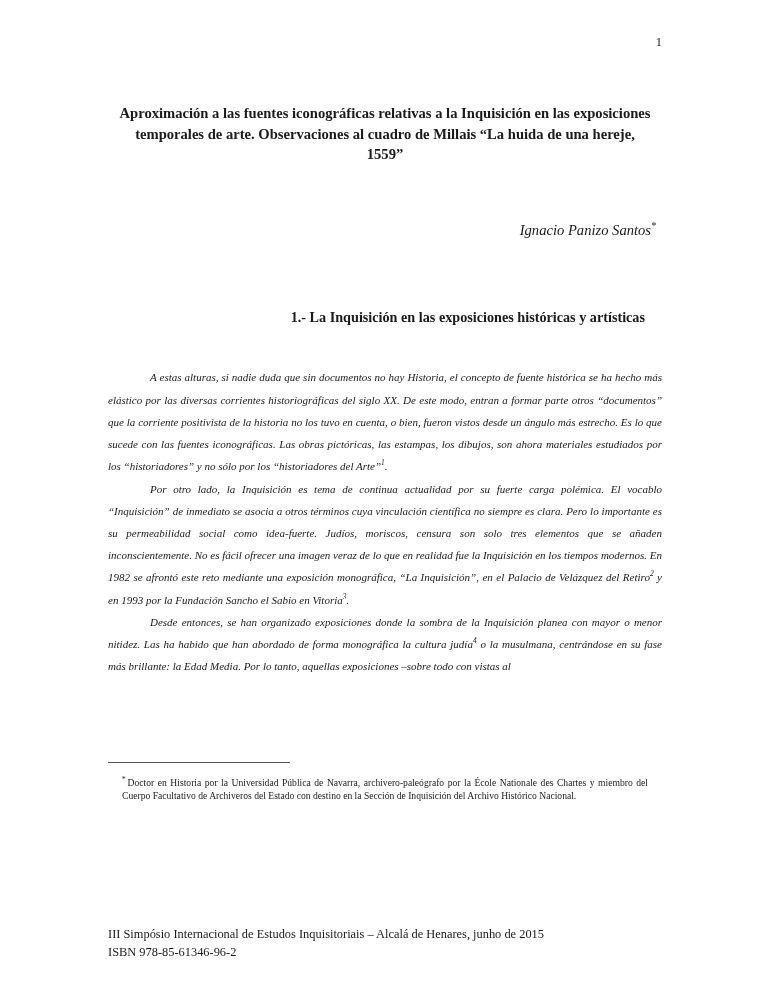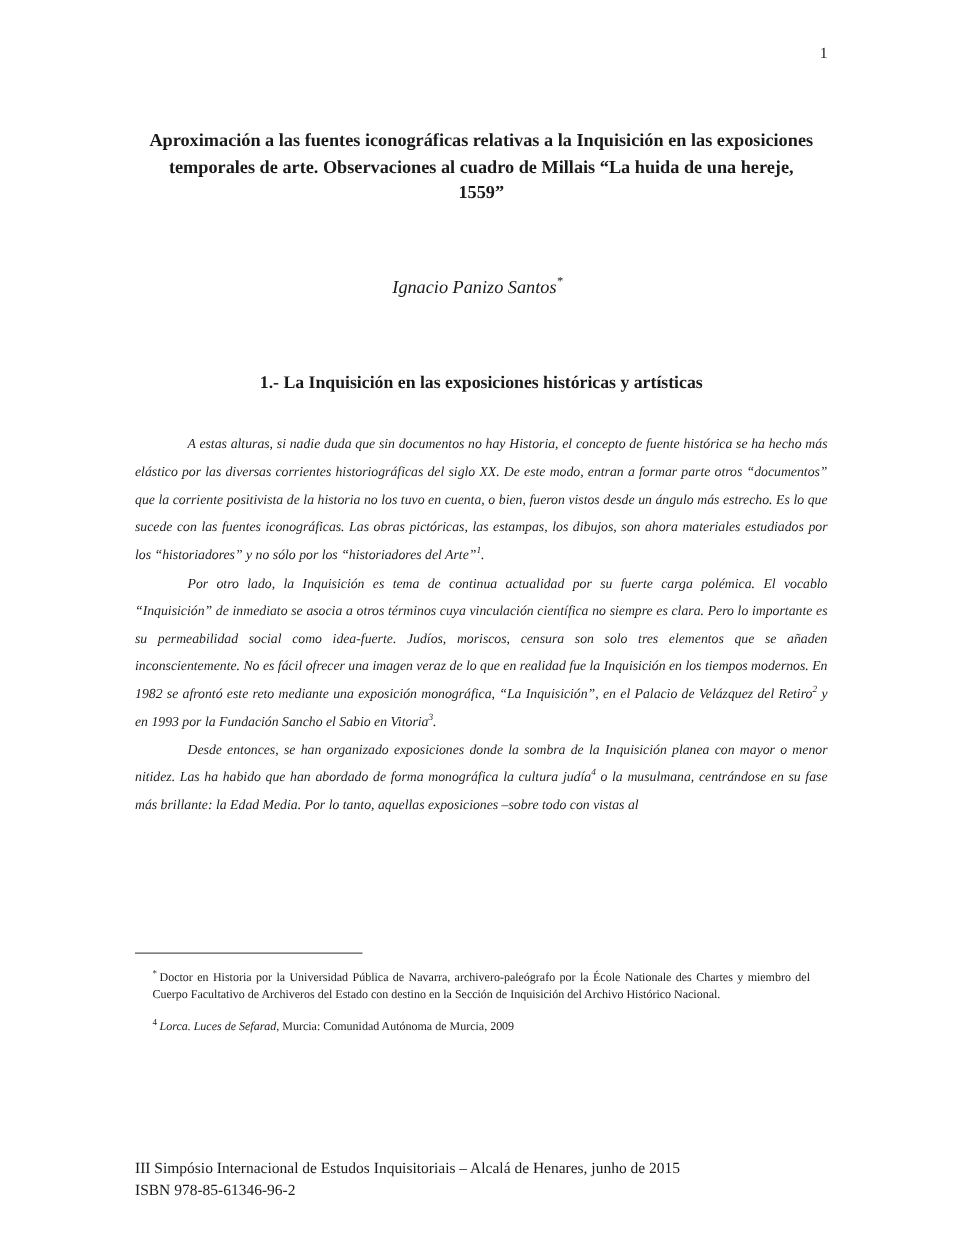--- a/index.html
+++ b/index.html
@@ -37,33 +37,33 @@
   .doc-title {
     font-weight: bold;
     font-size: 14.6px;
     line-height: 1.42;
     text-align: center;
     margin: 11px;
   }
   .author-line {
     margin: 0;
     padding-top: 44px;
-    text-align: center;
+    text-align: right;
     font-style: italic;
     font-size: 14.6px;
     line-height: 1.4;
     padding-right: 6px;
   }
   .section-heading {
-    margin: 6px;
+    margin: 17px;
     padding-top: 50px;
     font-weight: bold;
     font-size: 14.2px;
     line-height: 1.4;
-    text-align: center;
+    text-align: right;
   }
   .body-par {
     margin: 0;
     font-size: 11px;
     line-height: 2.02;
     text-align: justify;
     text-indent: 42px;
     hyphens: none;
     font-style: italic;
   }
@@ -138,21 +138,20 @@
 
   <div class="footnotes">
 
     <div class="fn-rule"></div>
 
     <p class="footnote"><sup>*</sup><span>Doctor en Historia por la Universidad Pública de Navarra, archivero-paleógrafo por la École Nationale des Chartes y miembro del Cuerpo Facultativo de Archiveros del Estado con destino en la Sección de Inquisición del Archivo Histórico Nacional.</span></p>
 
 
 
 
-    <p class="footnote"><sup>4</sup><span></span><i>Lorca. Luces de Sefarad</i><span>, Murcia: Comunidad Autónoma de Murcia, 2009</span></p>
 
   </div>
 
   <div class="page-footer">
     <div>III Simpósio Internacional de Estudos Inquisitoriais – Alcalá de Henares, junho de 2015</div>
     <div>ISBN 978-85-61346-96-2</div>
   </div>
 
 </div>
 

